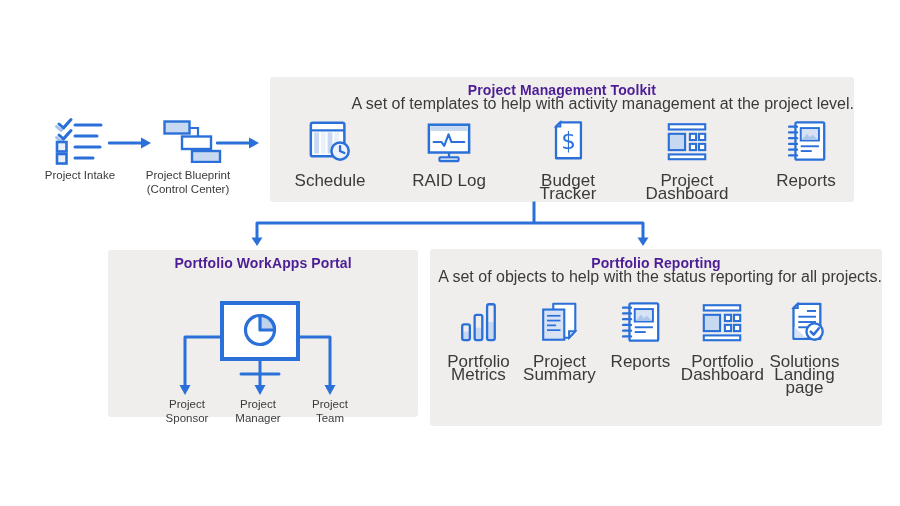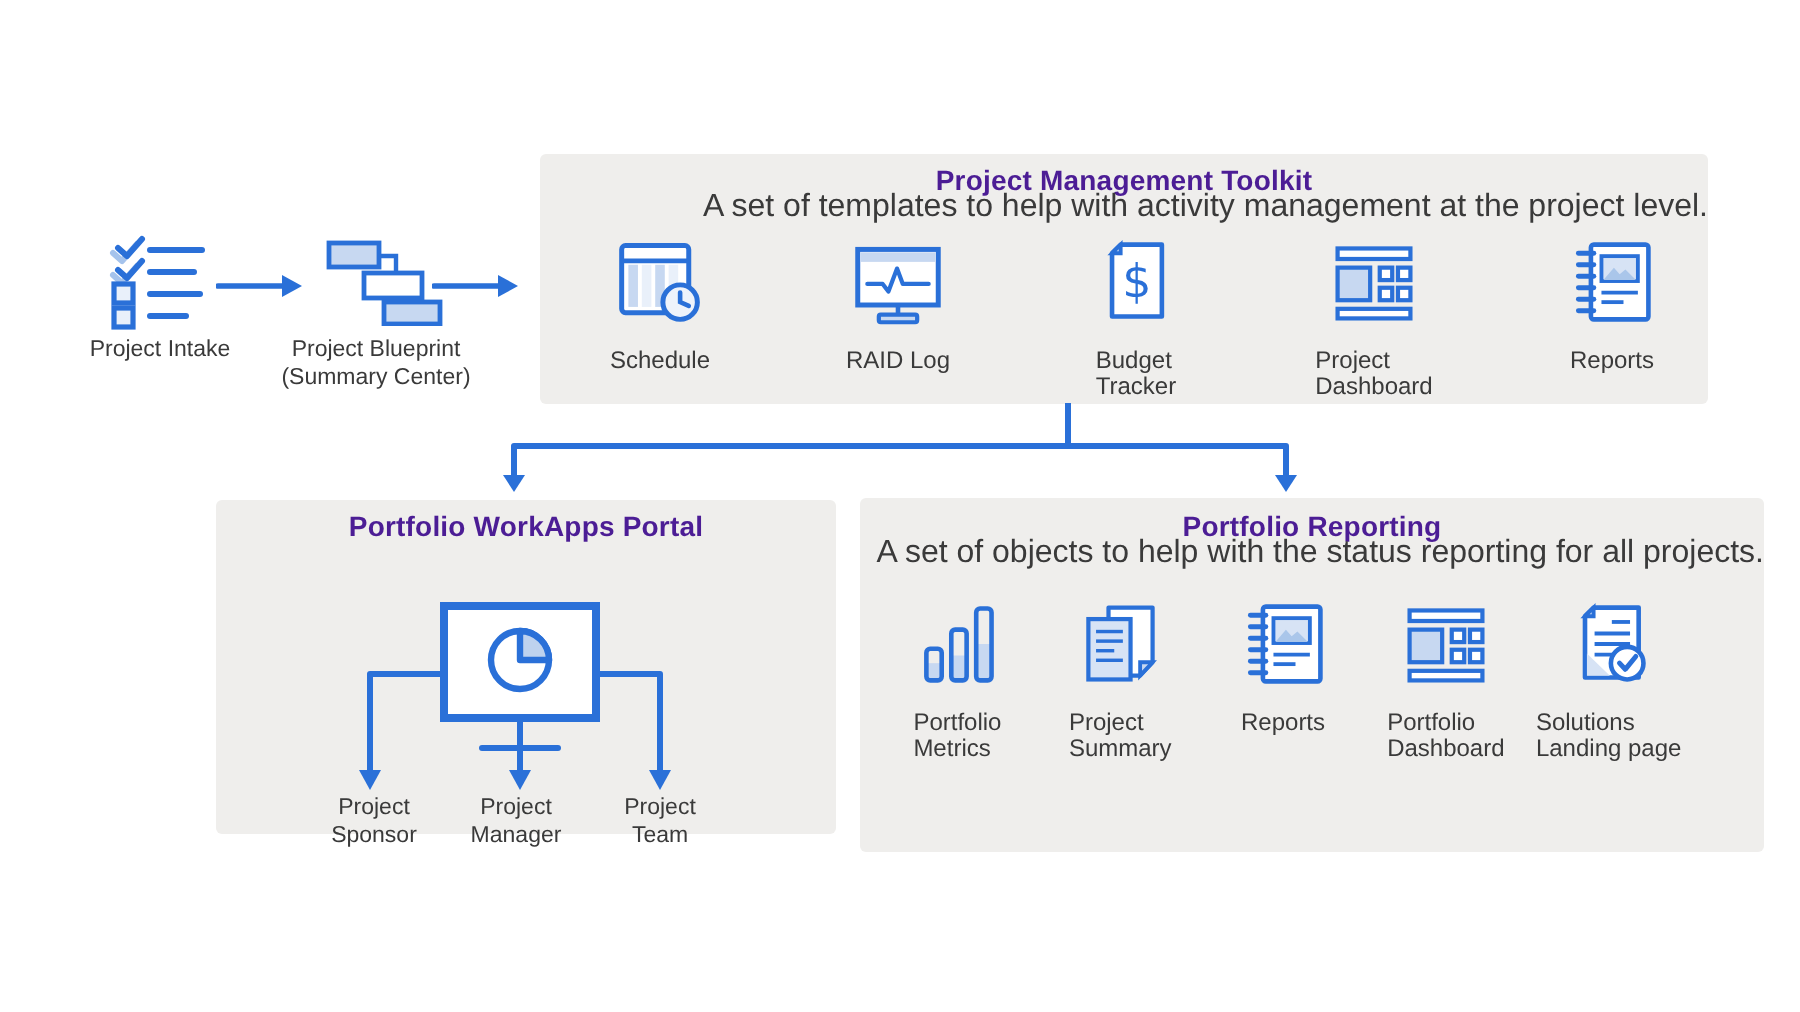--- a/index.html
+++ b/index.html
@@ -7,21 +7,21 @@
           font-family:"Liberation Sans",sans-serif;color:#3a3a3a;}
   .abs{position:absolute;}
   .gbox{position:absolute;background:#efeeec;border-radius:3px;}
   .box-title{position:absolute;left:0;right:0;text-align:center;font-weight:bold;
              font-size:14px;color:#4c1d95;letter-spacing:.1px;}
   .box-sub{position:absolute;left:0;right:0;text-align:right;font-size:16px;
            color:#3a3a3a;line-height:13px;white-space:pre-line;}
   .cells{position:absolute;display:flex;justify-content:space-between;}
   .cell{display:flex;flex-direction:column;align-items:center;}
   .cicon{height:46px;display:flex;align-items:flex-end;justify-content:center;}
-  .clabel{margin-top:10px;font-size:12px;line-height:13px;
+  .clabel{margin-top:10px;font-size:17px;line-height:13px;text-align:center;
           color:#3a3a3a;white-space:pre-line;}
   .flow-label{position:absolute;text-align:center;font-size:11.5px;line-height:13.5px;
               color:#3a3a3a;white-space:pre-line;}
   .role-label{position:absolute;width:80px;text-align:center;font-size:11.5px;
               line-height:13.5px;color:#3a3a3a;white-space:pre-line;}
 </style>
 </head>
 <body>
 
 <div class="canvas">
@@ -49,21 +49,21 @@
 
   <div class="abs" style="left:163px;top:120px;width:59px;height:43px">
     <svg width="59" height="43" viewBox="0 0 59 43" fill="none">
       <path d="M27,8 L35,8 L35,37" stroke="#2a70d8" stroke-width="2.2"></path>
       <rect x="1.5" y="1.5" width="25" height="12" fill="#c7d8f1" stroke="#2a70d8" stroke-width="2.4"></rect>
       <rect x="19" y="16.5" width="29" height="12.5" fill="#ffffff" stroke="#2a70d8" stroke-width="2.4"></rect>
       <rect x="29" y="31" width="28" height="11" fill="#c7d8f1" stroke="#2a70d8" stroke-width="2.4"></rect>
     </svg>
   </div>
   <div class="flow-label" style="left:138px;top:169px;width:100px">Project Blueprint
-(Summary Center)</div>
+(Control Center)</div>
 
   <svg class="abs" style="left:216px;top:136px" width="44" height="14" viewBox="0 0 44 14">
     <line x1="1" y1="7" x2="34" y2="7" stroke="#2a70d8" stroke-width="2.8" stroke-linecap="round"></line>
     <polygon points="33,1.5 33,12.5 43,7" fill="#2a70d8"></polygon>
   </svg>
 
   <div class="gbox" style="left:270px;top:77px;width:584px;height:125px">
     <div class="box-title" style="top:5px">Project Management Toolkit</div>
     <div class="box-sub" style="top:20px">A set of templates to help with activity management at the project level.</div>
     <div class="cells" style="top:41px;left:16px;right:4px">

